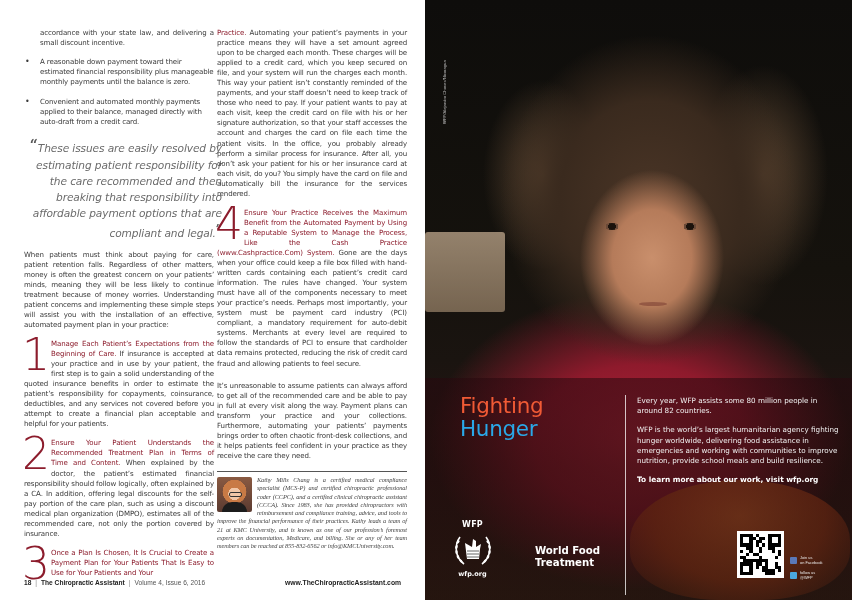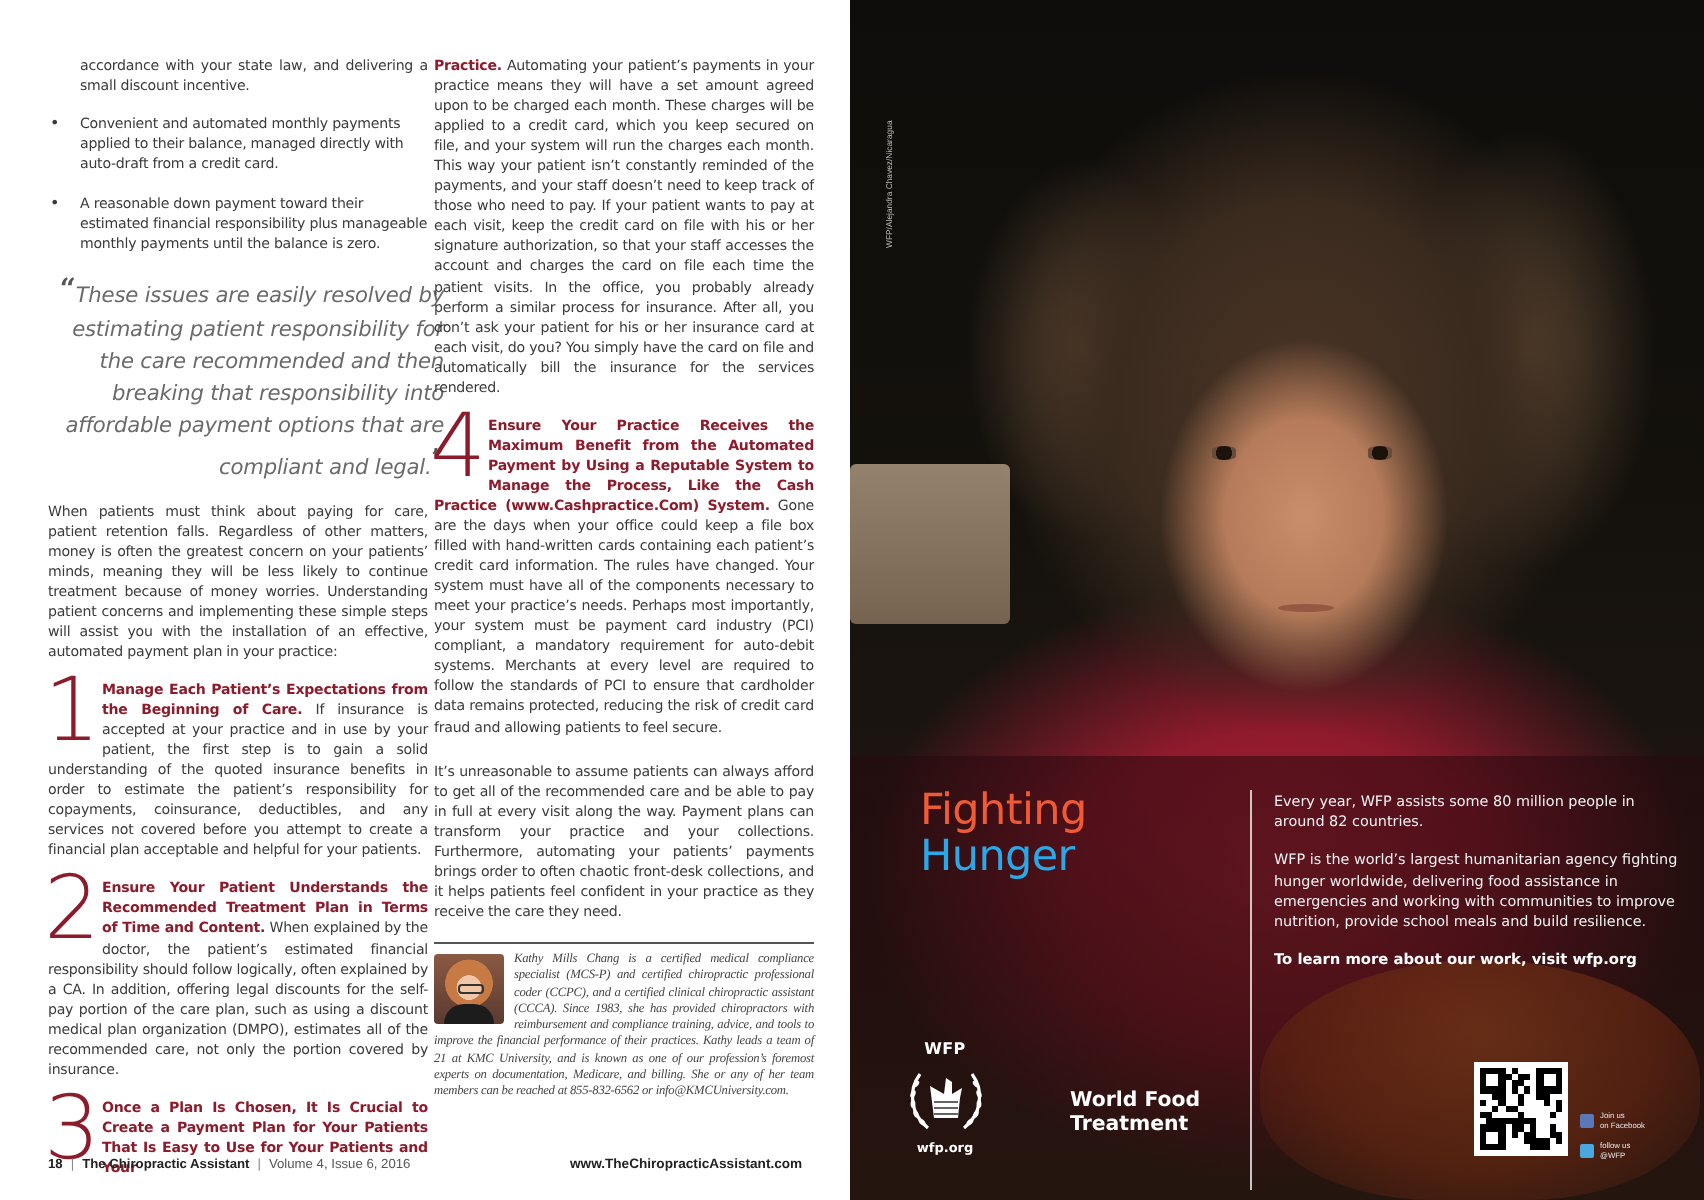--- a/index.html
+++ b/index.html
@@ -17,22 +17,22 @@
   ul.bullets li { position: relative; padding-left: 16px; margin-bottom: 10px; text-align: left; }
   ul.bullets li::before { content: "\2022"; position: absolute; left: 1px; top: 0; color: #3a3a3a; font-size: 8px; }
 
   .pullquote { font-family: "DejaVu Sans", sans-serif; font-style: italic; font-weight: 300; color: #6a6a6a; font-size: 10.6px; line-height: 16.2px; text-align: right; margin: 8px -8px 8px -8px; letter-spacing: -0.1px; }
   .pullquote .qm { font-family: "DejaVu Serif", serif; font-style: normal; font-weight: bold; color: #555; font-size: 13px; }
   .pullquote .qm-open { font-size: 14px; vertical-align: 2px; }
   .pullquote .qm-close { font-size: 11px; vertical-align: 5px; }
 
   .step { margin-bottom: 9px; }
   .step .big { float: left; font-family: "DejaVu Sans", sans-serif; font-weight: 300; color: #8c1c2c; font-size: 44px; line-height: 32px; height: 32px; margin: 0 3px 0 -2px; letter-spacing: -2px; }
-  .step .head { color: #8c1c2c; font-weight: bold; }
-  .inline-red { color: #8c1c2c; font-weight: bold; margin-top: 42px; }
+  .step .head { color: #8c1c2c; font-weight: normal; }
+  .inline-red { color: #8c1c2c; font-weight: normal; margin-top: 42px; }
 
   .bio-rule { border-top: 1px solid #555; margin: 10px 0 4px 0; }
   .bio { font-family: "Liberation Serif", serif; font-style: italic; font-size: 6.35px; line-height: 8.3px; color: #444; text-align: justify; }
   .bio-photo { float: left; width: 35px; height: 35px; margin: 1px 5px 1px 0; border-radius: 2px; background: radial-gradient(circle at 50% 48%, #f1c7a7 0 24%, transparent 25%), radial-gradient(circle at 50% 42%, #c87a45 0 44%, transparent 45%), linear-gradient(180deg, #8a5a42 0%, #5a3a30 100%); position: relative; overflow: hidden; }
   .bio-photo::after { content: ""; position: absolute; left: 12px; top: 15px; width: 11px; height: 3px; border: 1px solid #333; border-radius: 2px; }
   .bio-photo::before { content: ""; position: absolute; left: 5px; top: 25px; width: 25px; height: 14px; border-radius: 10px 10px 0 0; background: #1c1c1c; }
 
   .footer-left { position: absolute; left: 24px; top: 579px; font-family: "Liberation Sans", sans-serif; font-size: 6.6px; color: #555; white-space: nowrap; }
   .footer-left .pg { font-weight: bold; color: #222; }
   .footer-left .mag { font-weight: bold; color: #222; }
@@ -91,22 +91,22 @@
 </style>
 </head>
 <body>
 
 <div class="left-page">
 
   <div class="col col1">
     <p class="indent">accordance with your state law, and delivering a small discount incentive.</p>
 
     <ul class="bullets">
+      <li>A reasonable down payment toward their estimated financial responsibility plus manageable monthly payments until the balance is zero.</li>
       <li>Convenient and automated monthly payments applied to their balance, managed directly with auto-draft from a credit card.</li>
-      <li>A reasonable down payment toward their estimated financial responsibility plus manageable monthly payments until the balance is zero.</li>
     </ul>
 
     <div class="pullquote">
       <span class="qm qm-open">“</span><span>These issues are easily resolved by estimating patient responsibility for the care recommended and then breaking that responsibility into affordable payment options that are compliant and legal.</span><span class="qm qm-close">”</span>
     </div>
 
     <p>When patients must think about paying for care, patient retention falls. Regardless of other matters, money is often the greatest concern on your patients’ minds, meaning they will be less likely to continue treatment because of money worries. Understanding patient concerns and implementing these simple steps will assist you with the installation of an effective, automated payment plan in your practice:</p>
 
     <div class="step">
       <span class="big">1</span><span class="head">Manage Each Patient’s Expectations from the Beginning of Care.</span><span> If insurance is accepted at your practice and in use by your patient, the first step is to gain a solid understanding of the quoted insurance benefits in order to estimate the patient’s responsibility for copayments, coinsurance, deductibles, and any services not covered before you attempt to create a financial plan acceptable and helpful for your patients.</span>

